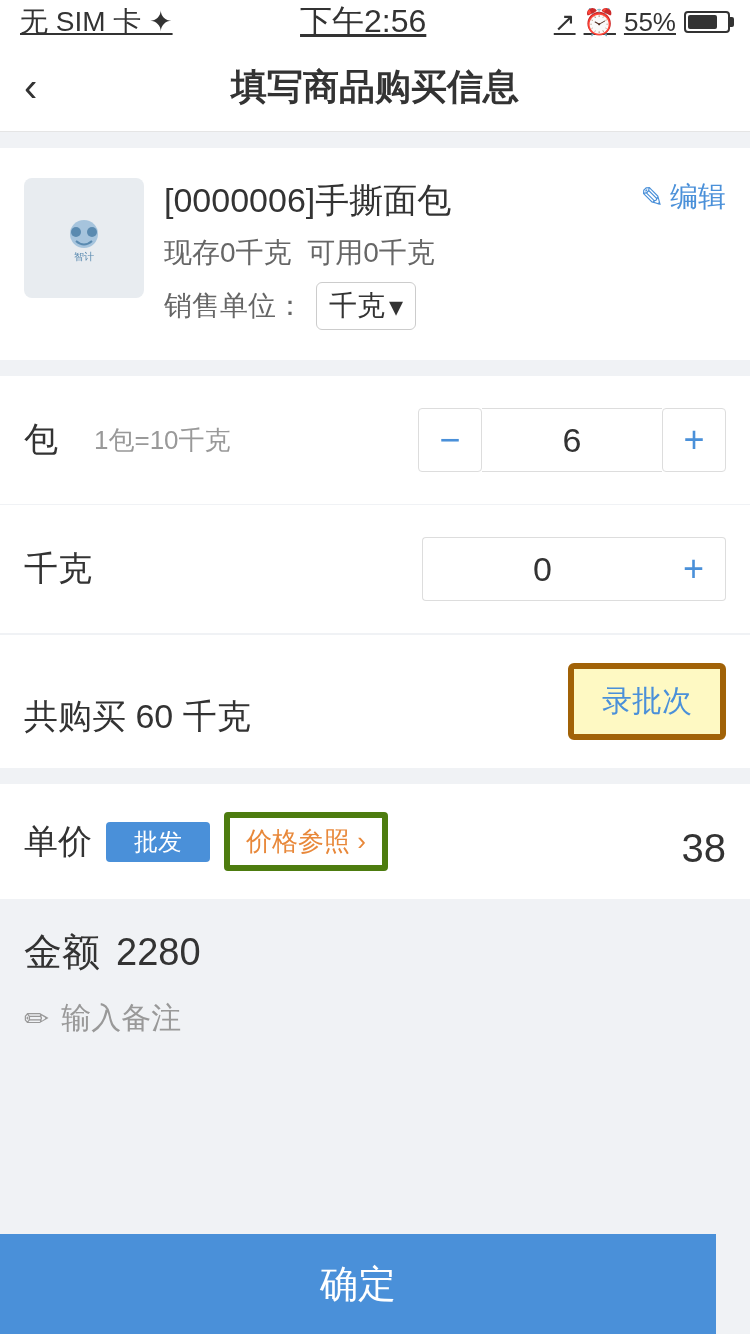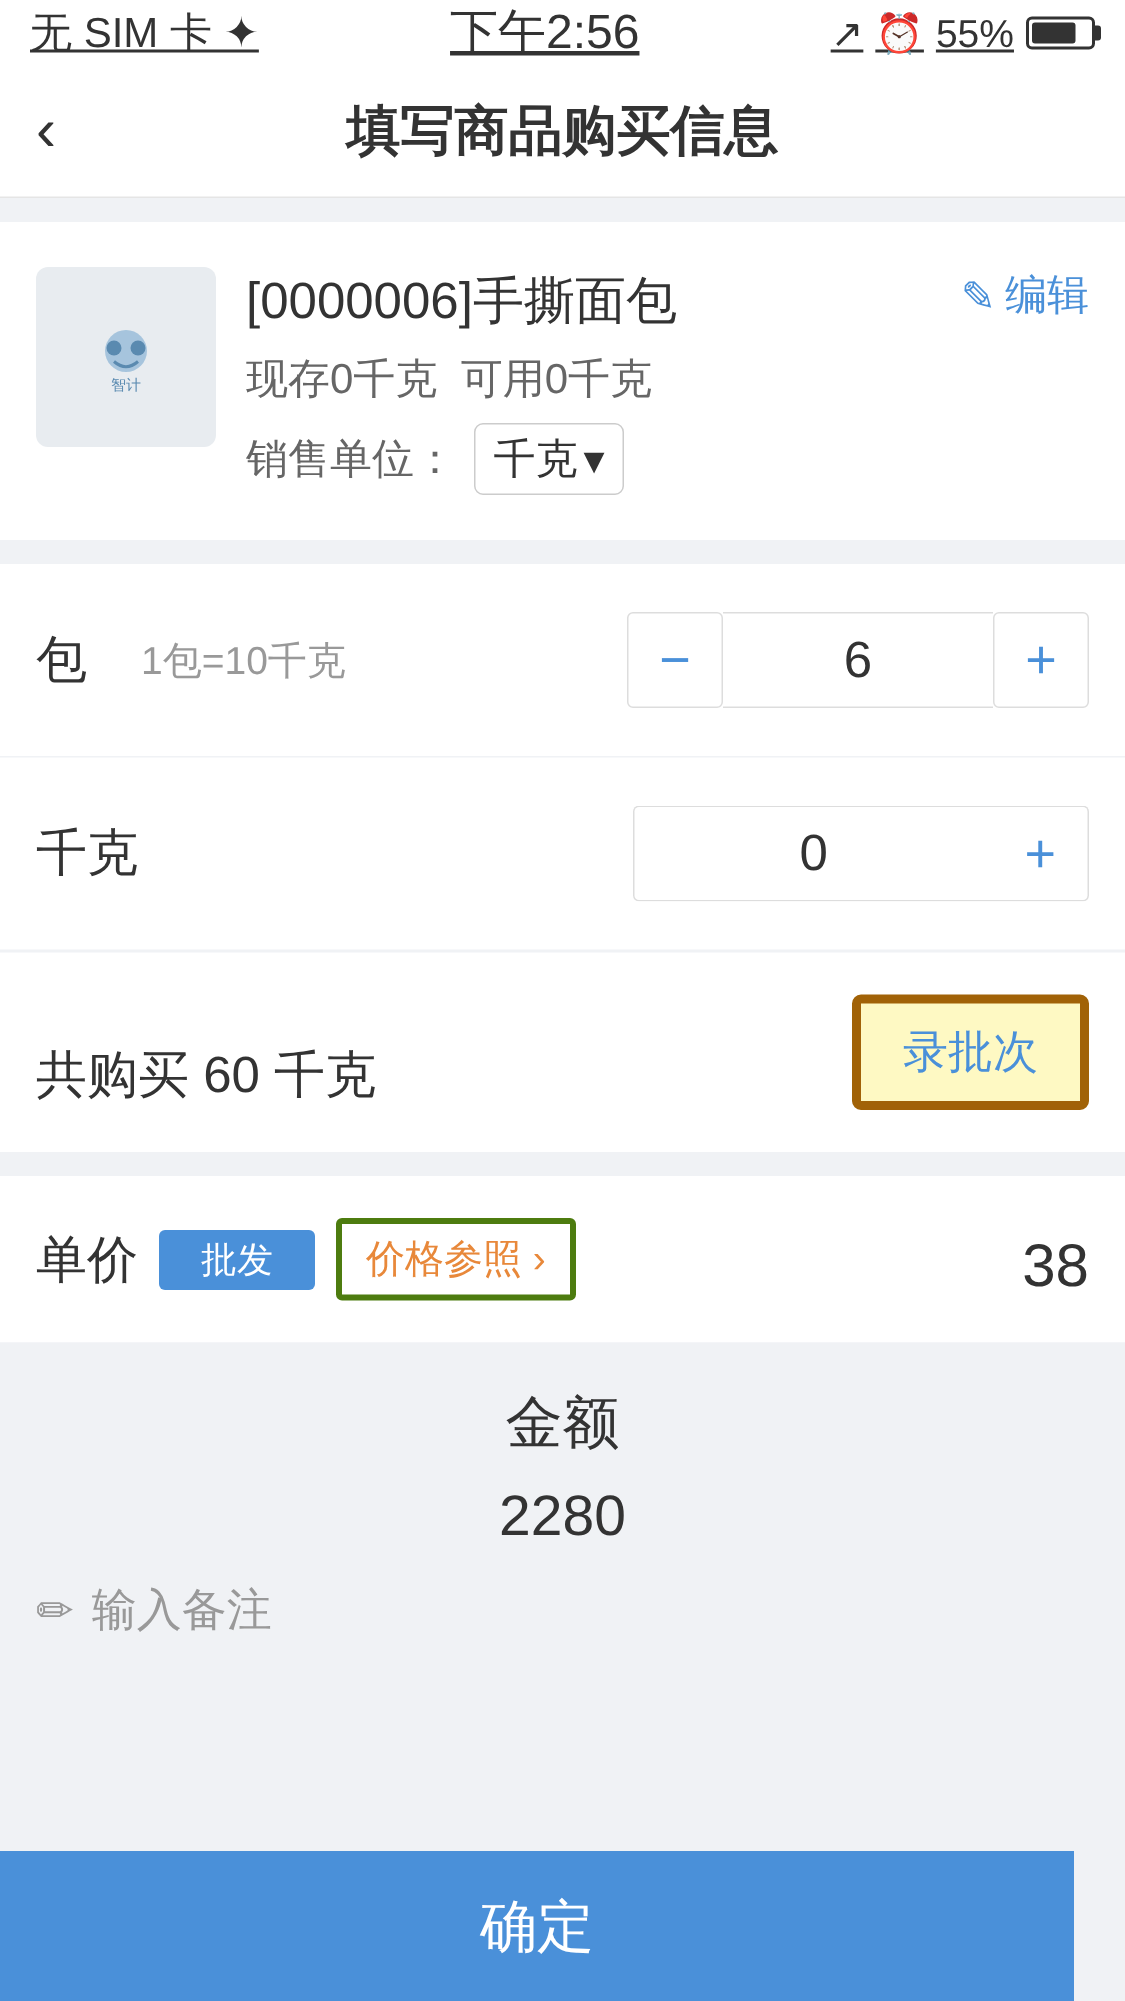--- a/index.html
+++ b/index.html
@@ -229,21 +229,21 @@
     }
     .price-label { font-size: 34px; color: #333; }
     .price-tag-batch {
       background: #4a90d9;
       color: #fff;
       font-size: 24px;
       padding: 4px 28px;
       border-radius: 4px;
     }
     .price-ref-btn {
-      border: 4px solid #4d7c0f;
+      border: 6px solid #4d7c0f;
       color: #e8883a;
       font-size: 26px;
       padding: 6px 16px;
       border-radius: 4px;
       display: flex;
       align-items: center;
       gap: 4px;
       cursor: pointer;
       background: #fff;
     }
@@ -256,21 +256,20 @@
       margin-top: 0;
     }
     .amount-row {
       display: flex;
       align-items: center;
       gap: 16px;
       font-size: 38px;
       color: #333;
       font-weight: 500;
       margin-bottom: 20px;
-      flex-direction: column;
     }
     .remark-row {
       display: flex;
       align-items: center;
       gap: 12px;
       color: #999;
       font-size: 30px;
     }
 
     

